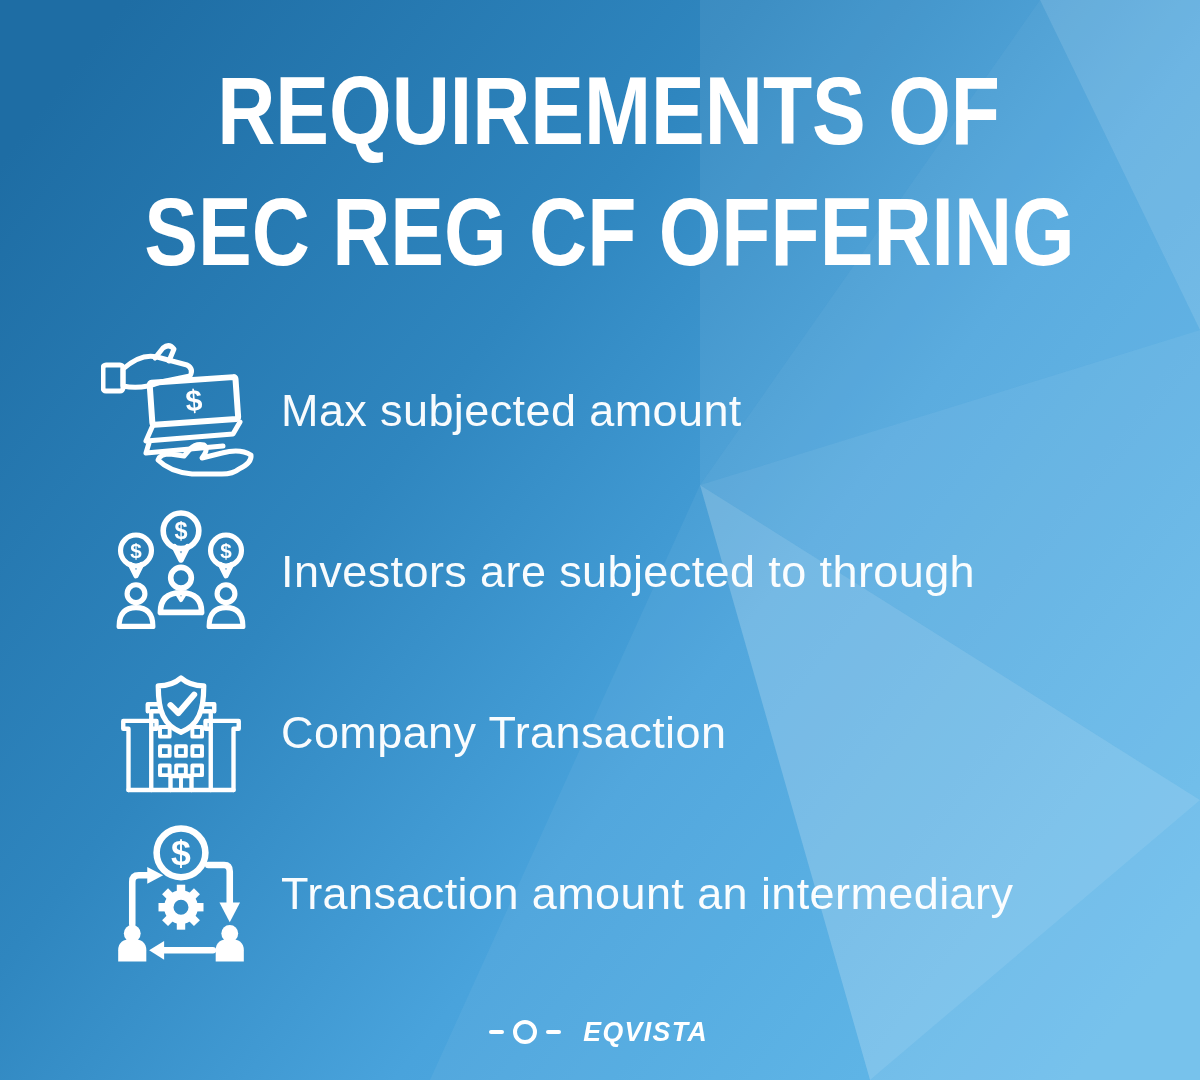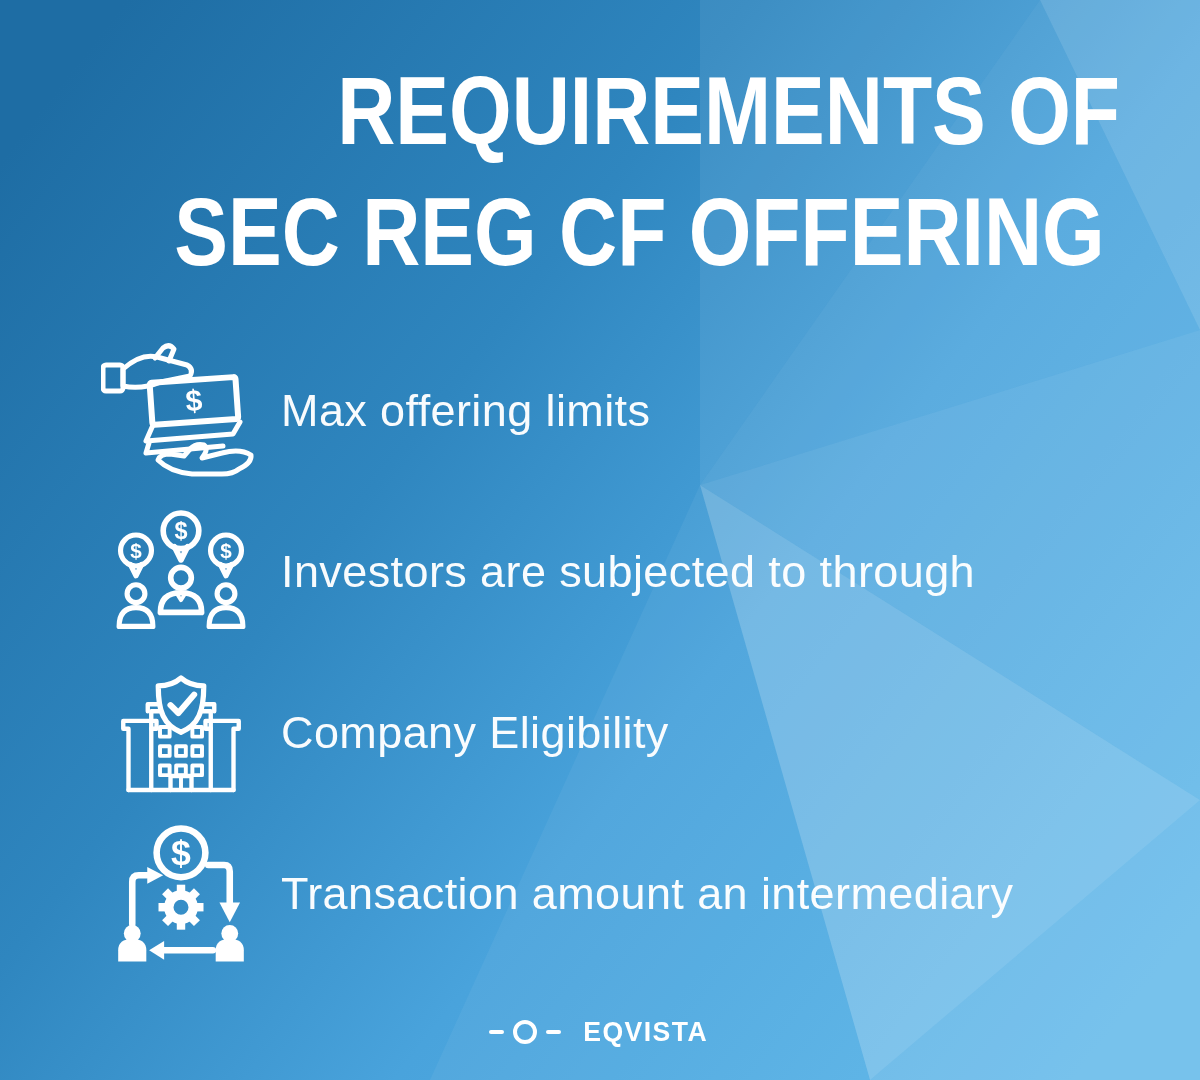--- a/index.html
+++ b/index.html
@@ -6,21 +6,21 @@
   .canvas{
     position:relative;
     width:1200px;height:1080px;
     overflow:hidden;
     font-family:"Liberation Sans",sans-serif;
   }
   .bg{position:absolute;inset:0;display:block;}
   
   .title{
     position:absolute;top:50px;left:0;right:0;
-    margin:0;text-align:right;
+    margin:0;text-align:center;
     color:#ffffff;font-weight:700;font-size:97px;line-height:121px;
     letter-spacing:0px;
     padding-left:18px;
   }
   .title-line{display:inline-block;transform:scaleX(.83);white-space:nowrap;}
   
   .items{position:absolute;top:331px;left:100px;right:30px;}
   .item{display:flex;align-items:center;height:161px;}
   .icon-cell{
     width:162px;min-width:162px;height:156px;margin-right:19px;
@@ -33,20 +33,21 @@
     white-space:nowrap;padding-bottom:2px;
   }
   .ic{stroke:#ffffff;fill:none;stroke-linejoin:round;stroke-linecap:round;}
   .icf{fill:#ffffff;stroke:none;}
   .ictext{fill:#ffffff;stroke:none;font-family:"Liberation Sans",sans-serif;font-weight:bold;text-anchor:middle;}
   
   .footer{
     position:absolute;top:1016px;left:0;right:0;
     display:flex;align-items:center;justify-content:center;gap:9px;
     color:#ffffff;
+    font-style:italic;
   }
   .logo-dash{width:15px;height:4px;background:#ffffff;border-radius:2px;}
   .logo-circle{width:24px;height:24px;border:4px solid #ffffff;border-radius:50%;box-sizing:border-box;}
   .logo-text{
     font-size:28px;font-weight:700;letter-spacing:1.5px;margin-left:10px;
     transform:scaleX(.95);display:inline-block;
   }
 </style>
 </head>
 <body>
@@ -91,21 +92,21 @@
             <rect class="ic" x="50" y="43" width="86" height="42" rx="2" stroke-width="6"></rect>
             <text class="ictext" x="93" y="74" font-size="30">$</text>
           </g>
 
           <path class="ic" stroke-width="5" d="M52,88 L45,104 L132,97 L139,85"></path>
           <path class="ic" stroke-width="5" d="M48,106 L45,116 L122,109"></path>
 
           <path class="ic" stroke-width="5" d="M138,132 Q151,126 150,118 Q139,111 121,116 L101,121 Q108,112 103,108 Q95,106 89,112 L83,119 L69,117 Q59,117 57,123 Q69,135 91,137 L121,137 Q132,137 138,132 Z"></path>
         </svg>
       </div>
-      <div class="item-label">Max offering limits</div>
+      <div class="item-label">Max subjected amount</div>
     </div>
 
     <div class="item">
       <div class="icon-cell">
         <svg width="150" height="140" viewBox="0 0 160 140">
 
           <circle class="ic" cx="80" cy="25" r="19" stroke-width="6"></circle>
           <path class="ic" stroke-width="6" d="M73,42 L80,56 L87,42"></path>
           <text class="ictext" x="80" y="34" font-size="25">$</text>
 
@@ -153,21 +154,21 @@
           <rect class="ic" x="74.5" y="106" width="11" height="11" stroke-width="4.5"></rect>
           <rect class="ic" x="93" y="106" width="11" height="11" stroke-width="4.5"></rect>
 
           <path class="ic" stroke-width="5" d="M68,134 L68,118 L92,118 L92,134"></path>
           <line class="ic" stroke-width="4.5" x1="80" y1="118" x2="80" y2="134"></line>
 
           <path class="ic" stroke-width="6" d="M80,6 C88,13 98,15 106,15 C106,44 100,60 80,68 C60,60 54,44 54,15 C62,15 72,13 80,6 Z"></path>
           <path class="ic" stroke-width="7" d="M68,37 L77,46 L95,25"></path>
         </svg>
       </div>
-      <div class="item-label">Company Eligibility</div>
+      <div class="item-label">Company Transaction</div>
     </div>
 
     <div class="item">
       <div class="icon-cell">
         <svg width="150" height="142" viewBox="0 0 160 150">
 
           <circle class="ic" cx="80" cy="30" r="26" stroke-width="7"></circle>
           <text class="ictext" x="80" y="43" font-size="38">$</text>
 
           <circle class="ic" cx="80" cy="88" r="13" stroke-width="10"></circle>

